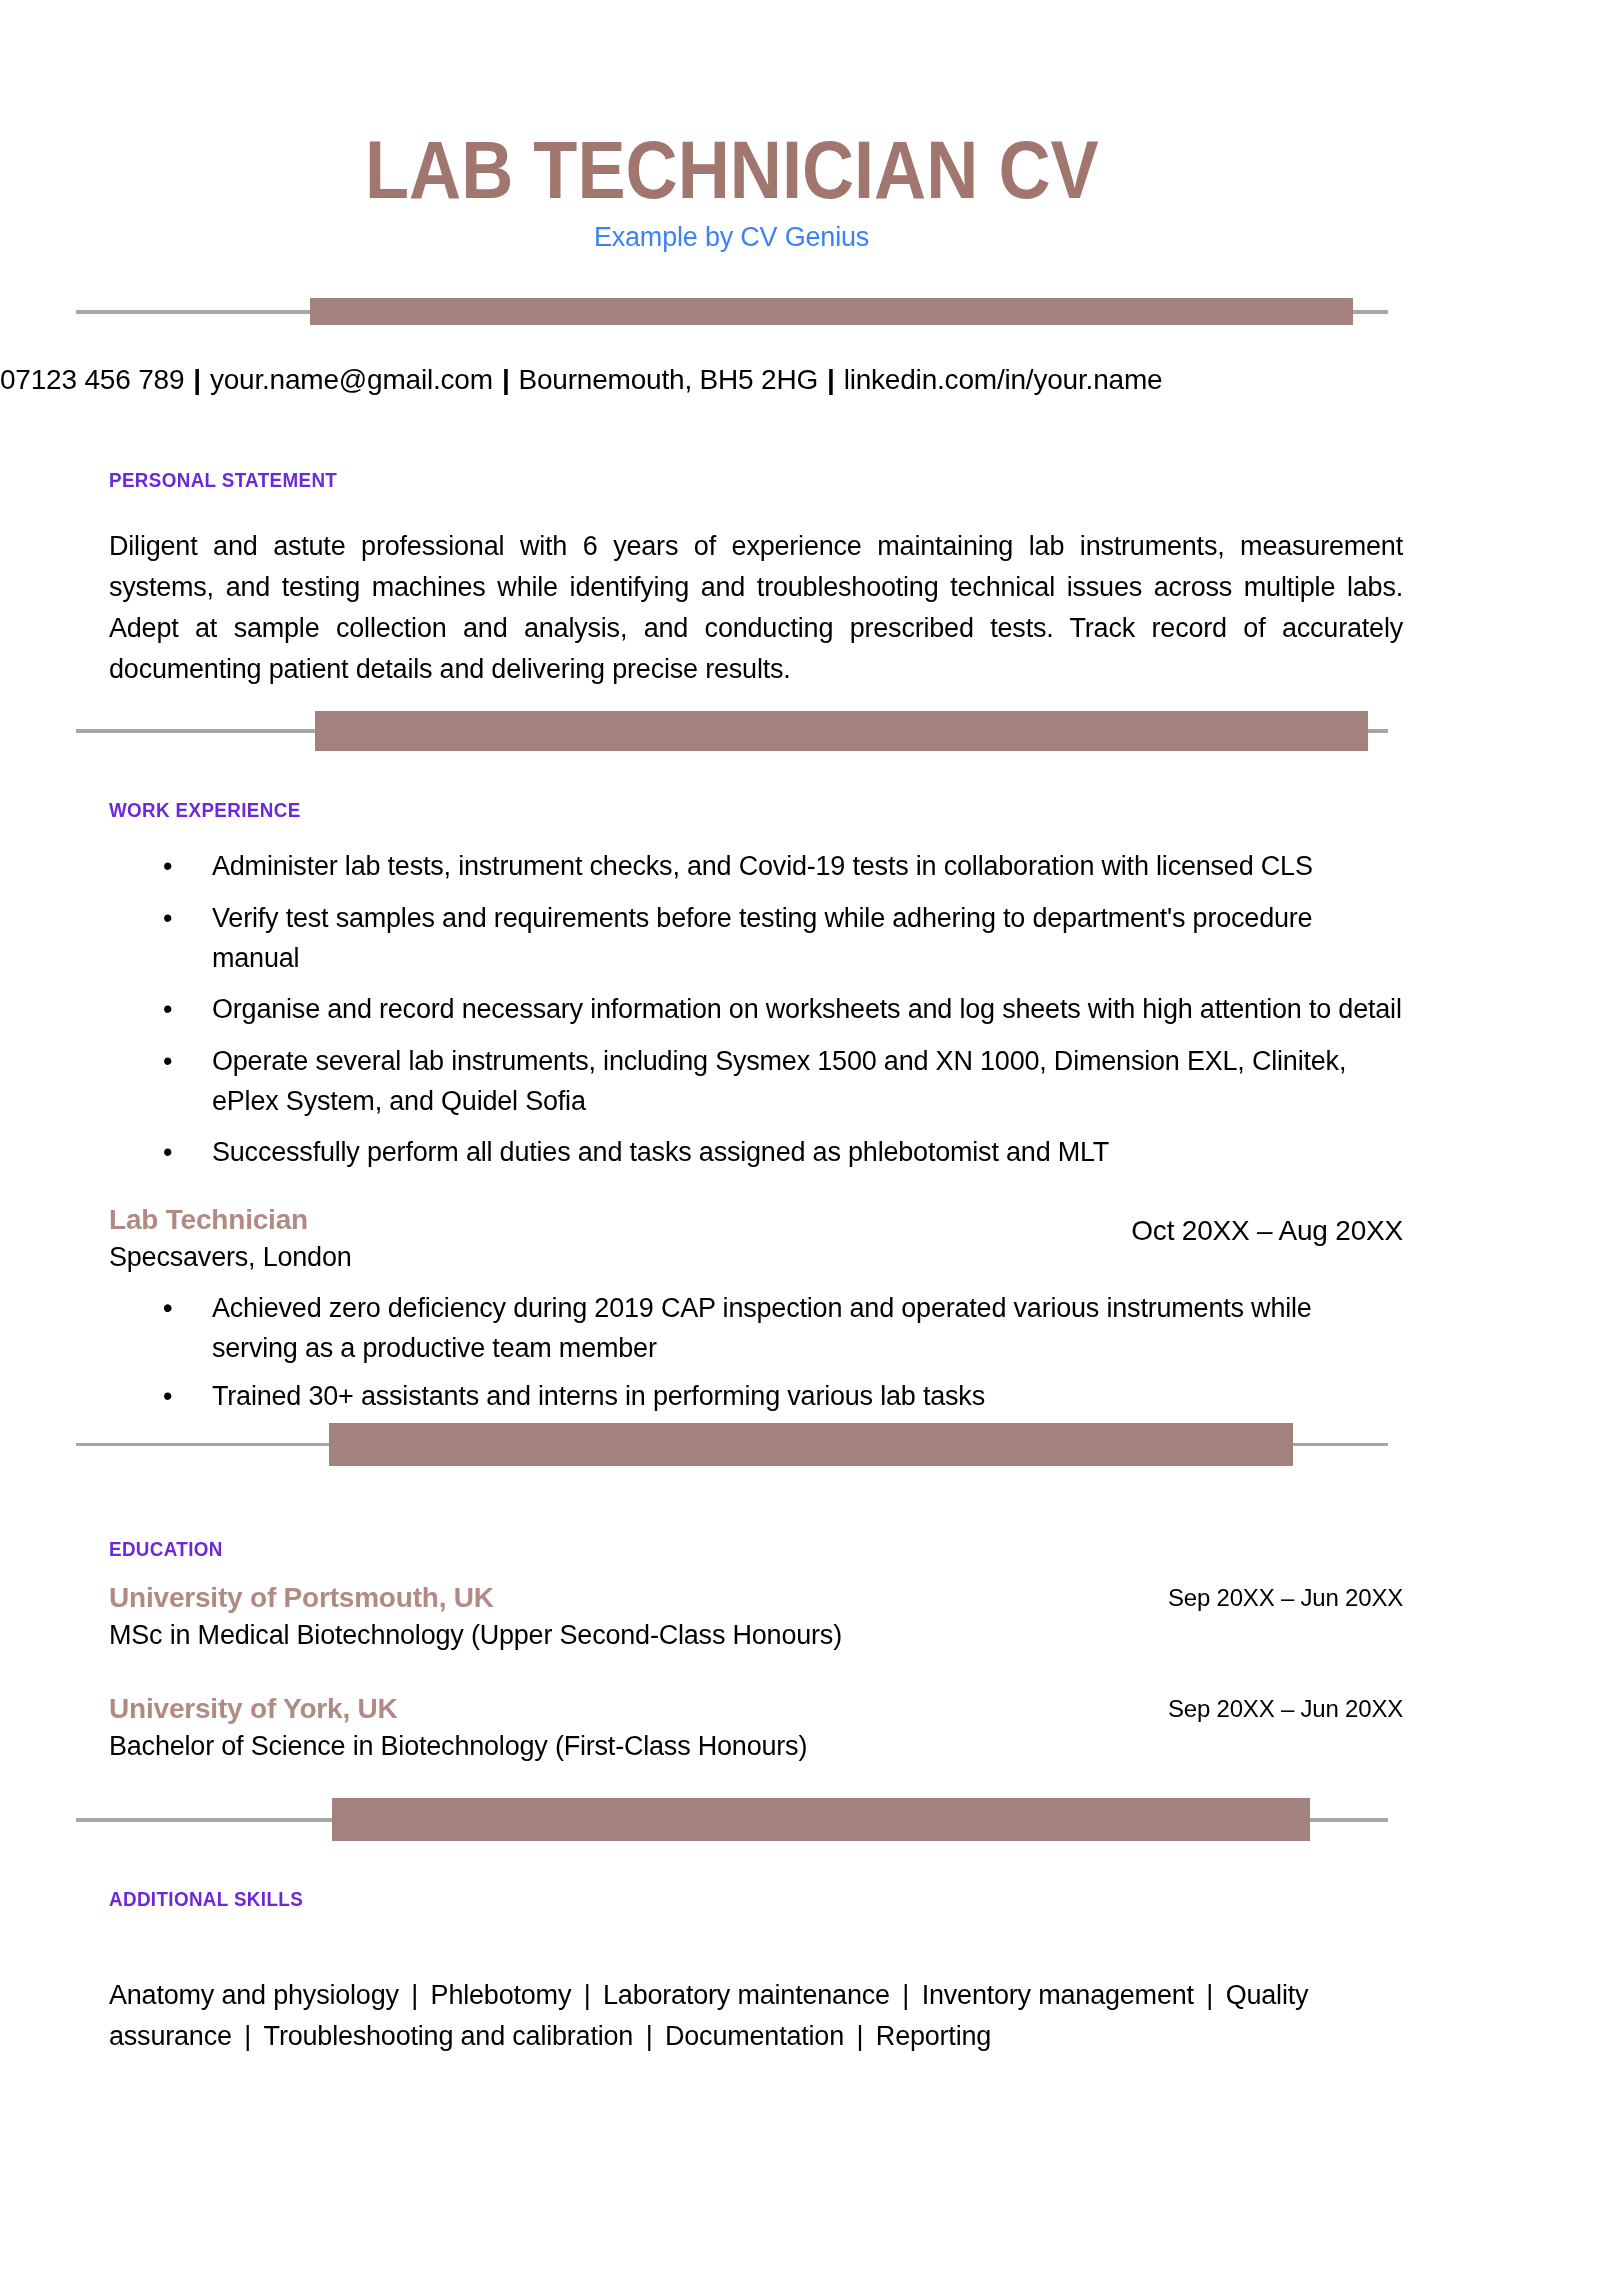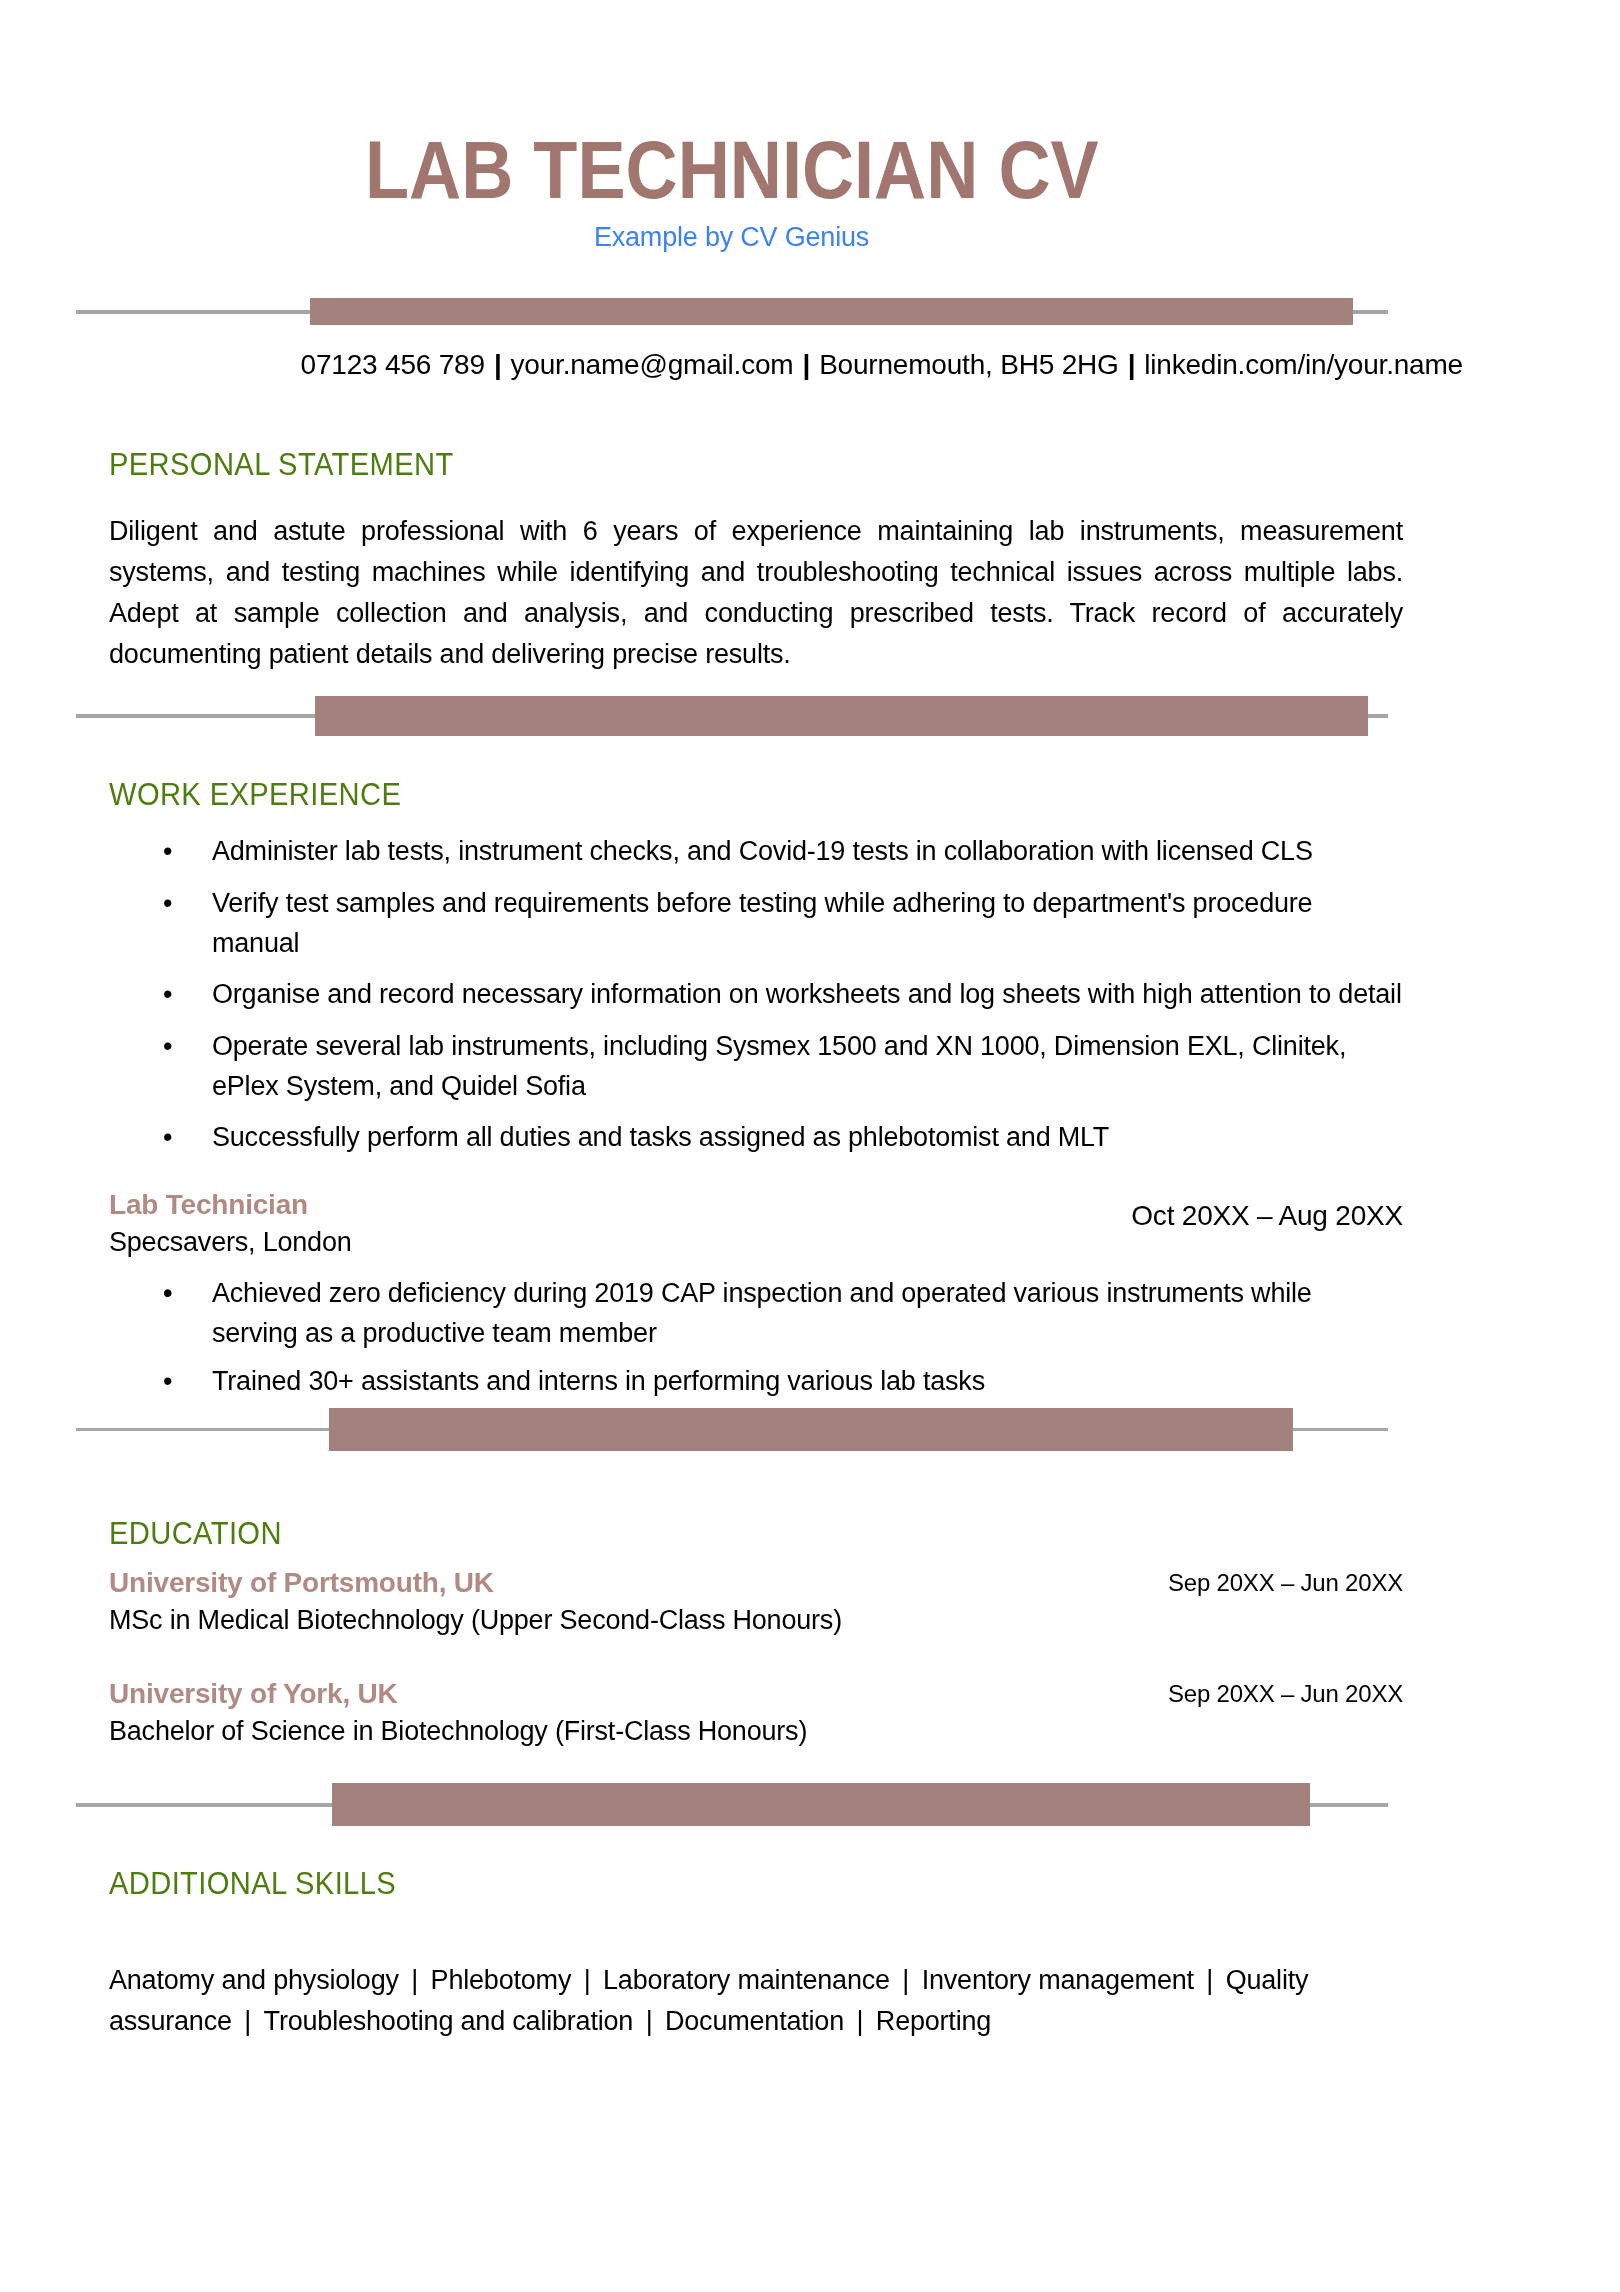--- a/index.html
+++ b/index.html
@@ -49,35 +49,35 @@
   .divider.d1 .bar { left: 310px; width: 1043px; }
   .divider.d2 { height: 40px; margin-top: 20.6px; }
   .divider.d2 .bar { left: 315px; width: 1053px; }
   .divider.d3 { height: 43px; margin-top: 0px; }
   .divider.d3 .bar { left: 329px; width: 964px; }
   .divider.d4 { height: 43px; margin-top: 33px; }
   .divider.d4 .bar { left: 332px; width: 978px; }
 
   
   .contact {
-    margin-top: 21px;
-    text-align: right;
+    margin-top: 36px;
+    text-align: left;
     font-size: 28px;
     line-height: 38px;
     color: #000000;
   }
   .contact .sep { font-weight: 700; padding: 0 9px; }
 
   
   .sec-heading {
     margin: 0;
-    font-size: 31px;
+    font-size: 20px;
     line-height: 40px;
-    font-weight: 400;
-    color: #4d7c0f;
+    font-weight: 700;
+    color: #6d28d9;
   }
   .sec-heading > span {
     display: inline-block;
     transform: scaleX(0.94);
     transform-origin: 0 50%;
     letter-spacing: 0.4px;
     white-space: nowrap;
   }
   .h-ps  { margin-top: 61px; }
   .h-we  { margin-top: 39px; }

